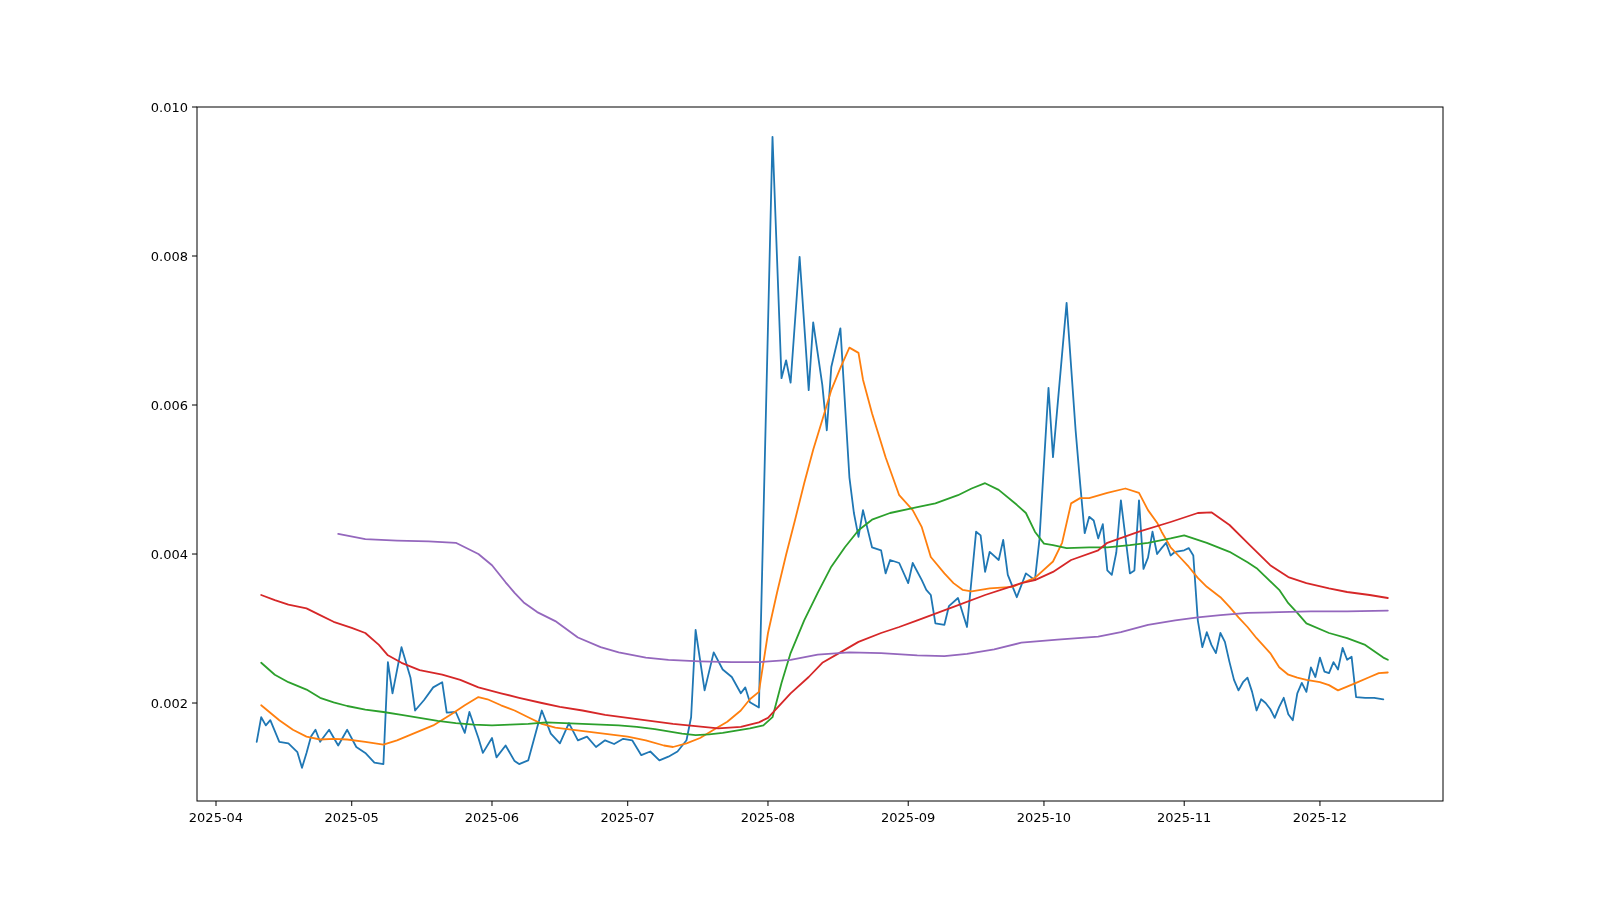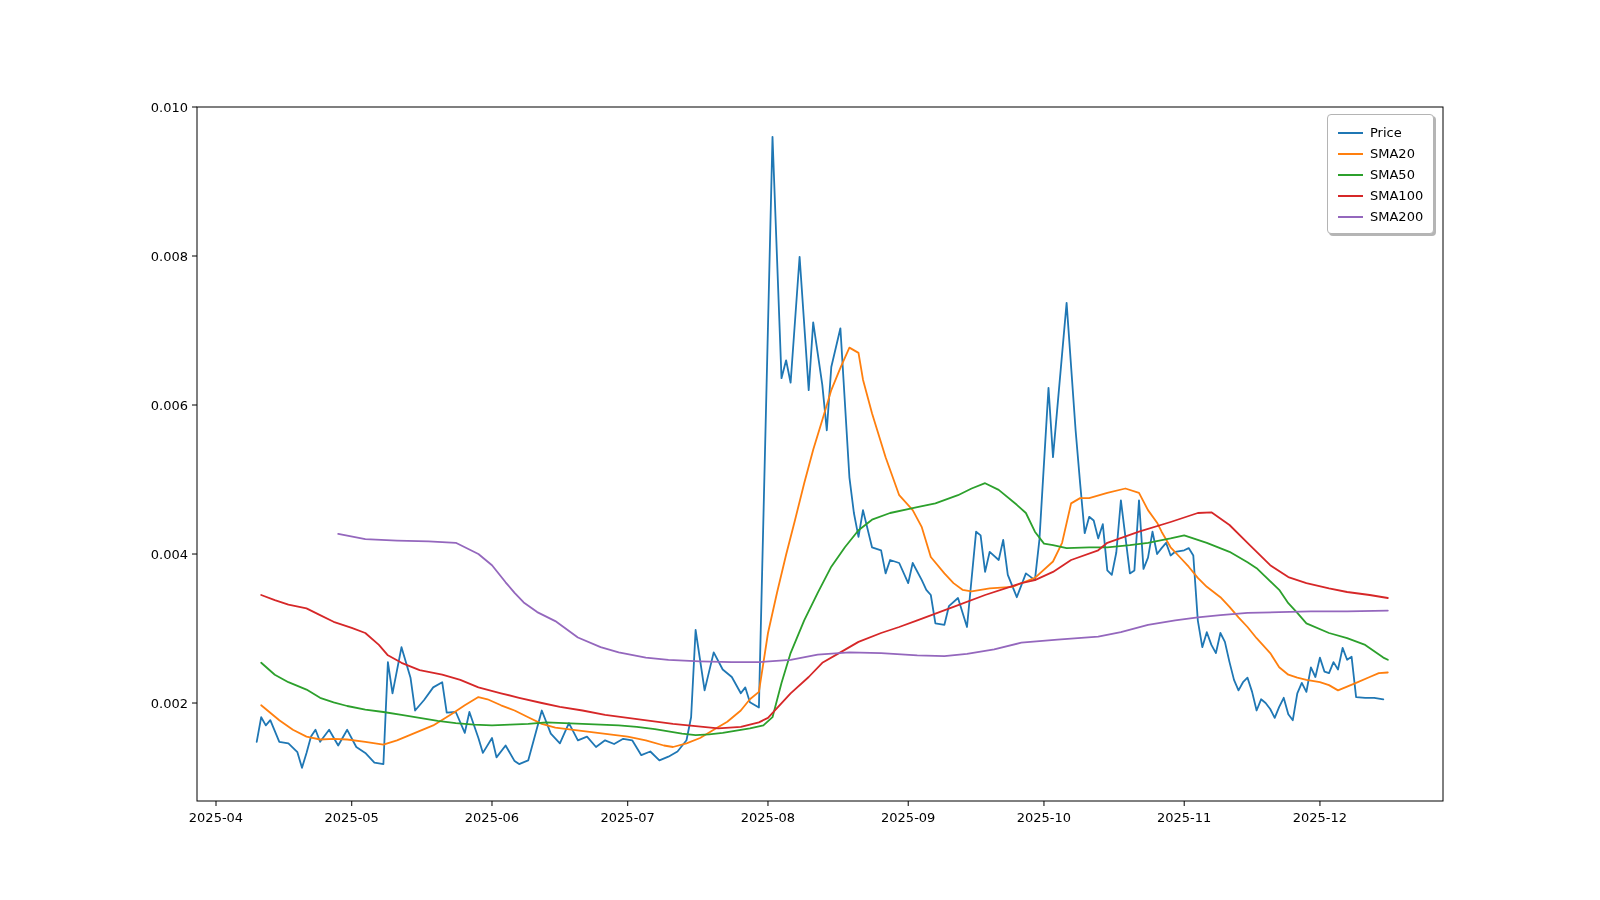--- a/index.html
+++ b/index.html
@@ -91,35 +91,13 @@
       <line x1="192" y1="256.00697799248525" x2="197" y2="256.00697799248525" stroke="#000000" stroke-width="1"></line>
       <text x="188" y="260.50697799248525" text-anchor="end" class="tick-label">0.008</text>
       <line x1="192" y1="107" x2="197" y2="107" stroke="#000000" stroke-width="1"></line>
       <text x="188" y="111.5" text-anchor="end" class="tick-label">0.010</text>
       <polyline points="256.7,741.8 261.2,717.2 265.8,725.4 270.3,720.2 279.3,741.8 288.4,743.3 297.4,752.2 302.0,767.8 306.5,752.9 311.0,736.6 315.5,729.8 320.1,741.8 329.1,729.8 338.2,745.5 347.2,729.8 356.3,747.0 365.3,752.9 374.4,762.6 383.4,764.1 387.9,662.1 392.5,693.3 401.5,647.2 410.5,677.7 415.1,710.5 424.1,700.0 433.2,687.4 442.2,682.2 446.7,712.7 455.8,712.0 464.8,732.8 469.4,712.0 478.4,738.0 482.9,752.9 492.0,738.0 496.5,757.4 505.6,745.5 514.6,761.1 519.1,764.1 528.2,760.4 541.8,710.5 550.8,733.6 559.9,743.3 568.9,723.1 577.9,740.3 587.0,736.6 596.0,747.0 605.1,740.3 614.1,744.0 623.2,738.8 632.2,740.3 641.3,755.2 650.3,751.5 659.4,760.4 668.4,756.7 677.5,751.5 686.5,740.3 691.1,717.2 695.6,630.0 704.6,690.4 713.7,652.4 722.7,669.5 731.8,677.0 740.8,693.3 745.3,687.4 749.9,702.3 758.9,707.5 772.5,136.8 781.5,378.2 786.1,360.3 790.6,382.7 799.6,256.8 808.7,390.1 813.2,322.3 822.3,384.9 826.8,430.3 831.3,367.0 840.4,328.3 849.4,477.3 853.9,513.0 858.5,536.9 863.0,510.1 872.0,547.3 881.1,550.3 885.6,573.4 890.1,560.0 899.2,563.0 908.2,583.1 912.7,563.0 921.8,580.1 926.3,589.8 930.8,595.0 935.4,623.3 944.4,624.8 948.9,606.2 958.0,598.0 967.0,627.0 976.1,531.7 980.6,535.4 985.1,571.9 989.7,551.8 998.7,560.0 1003.2,539.9 1007.8,574.9 1016.8,597.2 1025.9,573.4 1034.9,580.1 1039.4,539.9 1048.5,387.9 1053.0,457.2 1066.6,302.9 1075.6,430.3 1080.1,483.2 1084.7,533.2 1089.2,516.8 1093.7,520.5 1098.2,538.4 1102.8,524.2 1107.3,570.4 1111.8,574.9 1116.3,552.5 1120.9,500.4 1129.9,573.4 1134.4,570.4 1139.0,500.4 1143.5,568.9 1148.0,557.7 1152.5,531.7 1157.1,554.0 1161.6,548.1 1166.1,542.8 1170.6,555.5 1175.2,551.8 1184.2,550.3 1188.7,548.1 1193.3,555.5 1197.8,620.3 1202.3,647.2 1206.8,632.2 1211.4,644.9 1215.9,653.1 1220.4,633.0 1224.9,641.9 1229.5,662.1 1234.0,679.9 1238.5,690.4 1243.0,682.2 1247.5,677.7 1252.1,691.9 1256.6,710.5 1261.1,699.3 1265.6,703.0 1270.2,709.0 1274.7,717.9 1279.2,706.8 1283.7,697.8 1288.3,714.2 1292.8,720.2 1297.3,693.3 1301.8,682.9 1306.4,691.9 1310.9,667.3 1315.4,677.0 1319.9,657.6 1324.5,671.7 1329.0,673.2 1333.5,662.1 1338.0,669.5 1342.6,647.9 1347.1,659.8 1351.6,656.8 1356.1,697.1 1365.2,697.8 1374.2,697.8 1383.3,699.3" fill="none" stroke="#1f77b4" stroke-width="1.8" stroke-linejoin="round" stroke-linecap="round"></polyline>
       <polyline points="261.2,705.3 279.3,720.2 292.9,729.8 306.5,736.6 320.1,739.5 333.6,738.8 347.2,739.5 365.3,741.8 383.4,744.7 397.0,740.3 415.1,732.8 433.2,725.4 451.3,714.2 464.8,705.3 478.4,697.1 487.5,699.3 501.0,705.3 514.6,710.5 528.2,717.2 541.8,723.9 555.3,727.6 573.4,729.8 591.5,732.1 609.6,734.3 627.7,736.6 645.8,740.3 663.9,745.5 673.0,747.0 686.5,743.3 700.1,738.0 713.7,729.8 727.3,721.7 740.8,710.5 749.9,699.3 758.9,691.9 768.0,633.0 777.0,592.8 786.1,554.8 795.1,519.7 804.2,483.2 813.2,449.7 822.3,419.9 831.3,390.1 840.4,367.8 849.4,347.6 858.5,352.9 863.0,379.7 872.0,413.2 885.6,457.2 899.2,495.2 912.7,510.1 921.8,527.2 930.8,557.0 944.4,573.4 953.5,583.1 962.5,589.8 971.6,591.3 989.7,588.3 1012.3,586.8 1034.9,577.9 1053.0,561.5 1062.1,542.8 1071.1,503.4 1080.1,498.1 1089.2,498.1 1107.3,492.9 1125.4,488.5 1139.0,492.9 1148.0,510.1 1157.1,522.7 1161.6,531.7 1170.6,547.3 1179.7,557.0 1188.7,566.7 1197.8,577.9 1206.8,586.8 1220.4,597.2 1229.5,606.9 1238.5,617.3 1247.5,627.0 1256.6,638.2 1270.2,653.1 1279.2,667.3 1288.3,674.7 1297.3,677.7 1306.4,679.9 1319.9,682.2 1329.0,685.1 1338.0,690.4 1347.1,686.6 1356.1,682.9 1369.7,677.0 1378.8,673.2 1387.8,672.5" fill="none" stroke="#ff7f0e" stroke-width="1.8" stroke-linejoin="round" stroke-linecap="round"></polyline>
       <polyline points="261.2,662.8 274.8,674.7 288.4,682.2 306.5,689.6 320.1,697.8 333.6,702.3 347.2,706.0 365.3,709.7 383.4,712.0 401.5,714.9 419.6,717.9 437.7,720.9 455.8,723.1 473.9,724.6 492.0,725.4 510.1,724.6 528.2,723.9 546.3,722.4 564.4,723.1 582.5,723.9 600.6,724.6 618.7,725.4 636.8,726.9 654.9,729.1 668.4,731.3 682.0,733.6 695.6,735.1 709.2,734.3 722.7,732.8 736.3,730.6 749.9,728.4 763.4,725.4 772.5,717.2 781.5,682.9 790.6,653.1 804.2,620.3 817.7,592.8 831.3,566.7 844.9,547.3 858.5,530.2 872.0,519.7 890.1,513.0 917.3,507.1 935.4,503.4 958.0,495.2 971.6,488.5 985.1,483.2 998.7,489.9 1016.8,504.8 1025.9,513.0 1034.9,531.7 1044.0,543.6 1053.0,545.1 1066.6,548.1 1089.2,547.3 1107.3,547.3 1129.9,545.1 1148.0,542.8 1170.6,538.4 1184.2,535.4 1206.8,542.8 1229.5,551.8 1247.5,562.2 1256.6,568.2 1279.2,589.8 1288.3,603.2 1297.3,612.9 1306.4,623.3 1329.0,633.0 1347.1,638.2 1365.2,644.9 1383.3,657.6 1387.8,659.8" fill="none" stroke="#2ca02c" stroke-width="1.8" stroke-linejoin="round" stroke-linecap="round"></polyline>
       <polyline points="261.2,595.0 274.8,600.2 288.4,604.7 306.5,608.4 320.1,615.1 333.6,621.8 351.7,627.8 365.3,633.0 378.9,644.9 387.9,655.3 401.5,662.8 419.6,670.2 442.2,674.7 460.3,679.9 478.4,687.4 501.0,693.3 519.1,697.8 541.8,703.0 559.9,706.8 582.5,710.5 605.1,714.9 627.7,717.9 650.3,720.9 673.0,723.9 695.6,726.1 718.2,728.4 740.8,726.9 758.9,722.4 768.0,717.9 790.6,693.3 808.7,677.0 822.3,662.8 840.4,652.4 858.5,641.9 881.1,633.0 899.2,627.0 917.3,620.3 953.5,606.9 985.1,595.0 1021.3,583.1 1034.9,580.1 1053.0,571.9 1071.1,560.0 1098.2,550.3 1107.3,542.8 1139.0,531.7 1170.6,522.0 1197.8,513.0 1211.4,512.3 1229.5,525.0 1247.5,542.8 1270.2,565.2 1288.3,577.1 1306.4,583.1 1329.0,588.3 1347.1,592.0 1369.7,595.0 1387.8,598.0" fill="none" stroke="#d62728" stroke-width="1.8" stroke-linejoin="round" stroke-linecap="round"></polyline>
       <polyline points="338.2,533.9 365.3,539.1 397.0,540.6 428.6,541.4 455.8,542.8 478.4,554.0 492.0,565.2 505.6,582.3 514.6,592.8 523.7,602.4 537.2,612.1 555.3,621.1 577.9,637.5 600.6,647.2 618.7,652.4 645.8,657.6 668.4,659.8 700.1,661.3 731.8,662.1 758.9,662.1 790.6,659.8 817.7,654.6 849.4,652.4 881.1,653.1 917.3,655.3 944.4,656.1 967.0,653.9 994.2,649.4 1021.3,642.7 1057.5,639.7 1098.2,636.7 1120.9,632.2 1148.0,624.8 1175.2,620.3 1197.8,617.3 1220.4,615.1 1247.5,612.9 1279.2,612.1 1310.9,611.4 1347.1,611.4 1387.8,610.6" fill="none" stroke="#9467bd" stroke-width="1.8" stroke-linejoin="round" stroke-linecap="round"></polyline>
     </svg>
-  <div id="legend">
-      <div class="legend-entry">
-        <span class="legend-line" style="border-top-color: rgb(31, 119, 180);"></span>
-        <span class="legend-label">Price</span>
-      </div>
-      <div class="legend-entry">
-        <span class="legend-line" style="border-top-color: rgb(255, 127, 14);"></span>
-        <span class="legend-label">SMA20</span>
-      </div>
-      <div class="legend-entry">
-        <span class="legend-line" style="border-top-color: rgb(44, 160, 44);"></span>
-        <span class="legend-label">SMA50</span>
-      </div>
-      <div class="legend-entry">
-        <span class="legend-line" style="border-top-color: rgb(214, 39, 40);"></span>
-        <span class="legend-label">SMA100</span>
-      </div>
-      <div class="legend-entry">
-        <span class="legend-line" style="border-top-color: rgb(148, 103, 189);"></span>
-        <span class="legend-label">SMA200</span>
-      </div>
-    </div>
 </div>
 
 </body></html>

